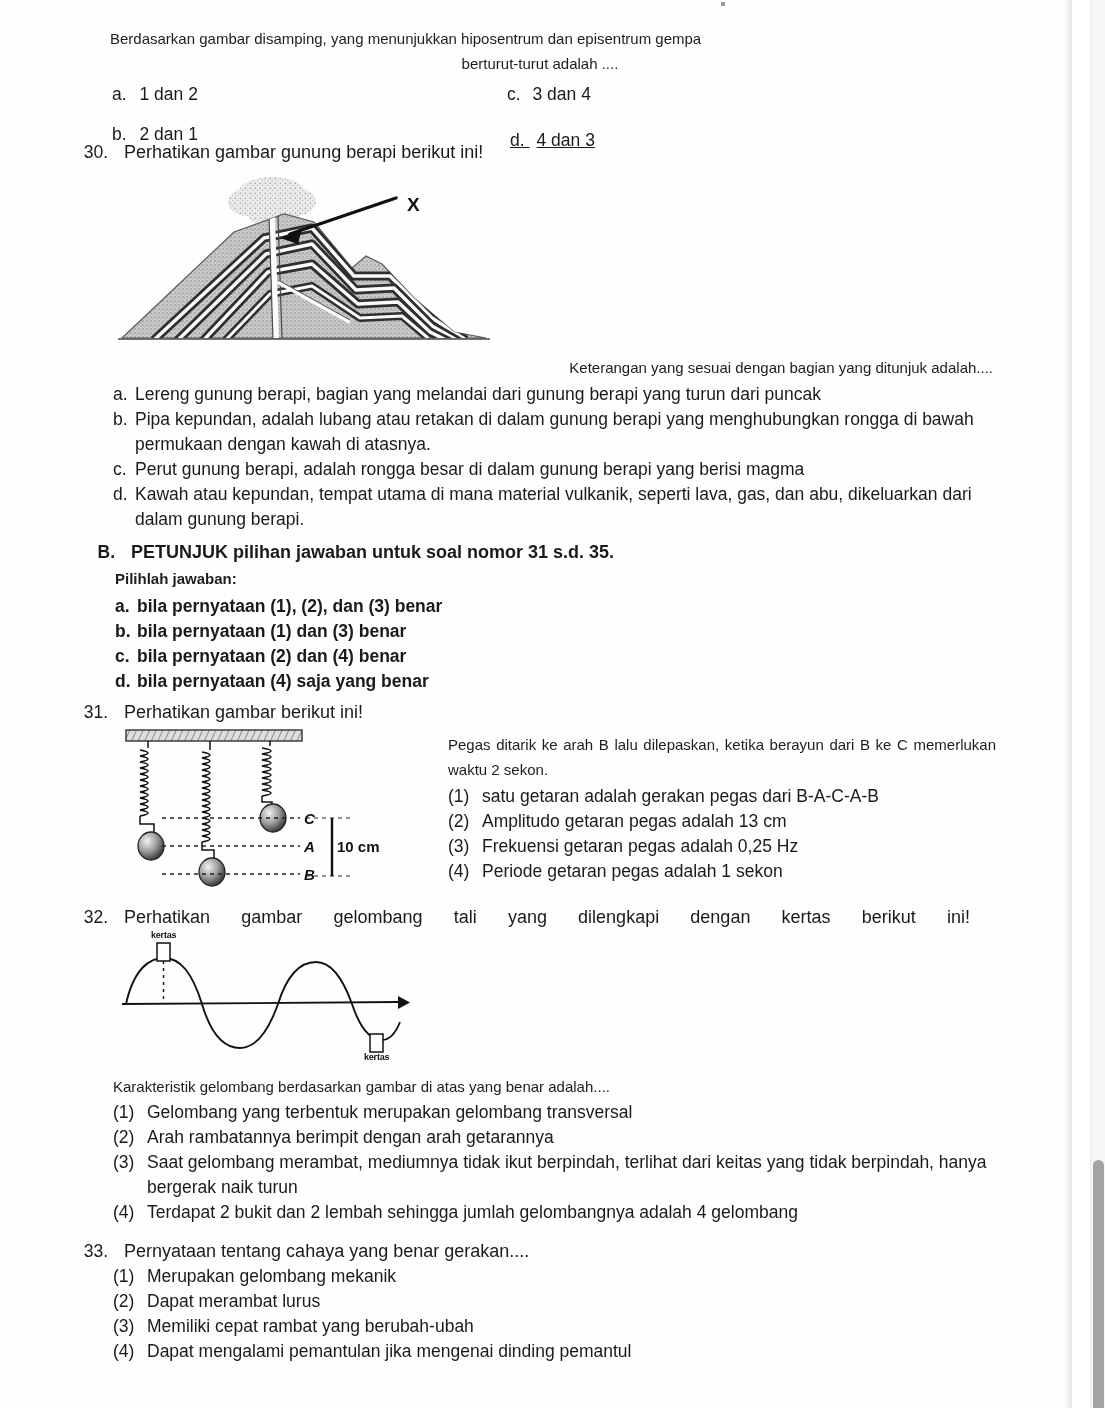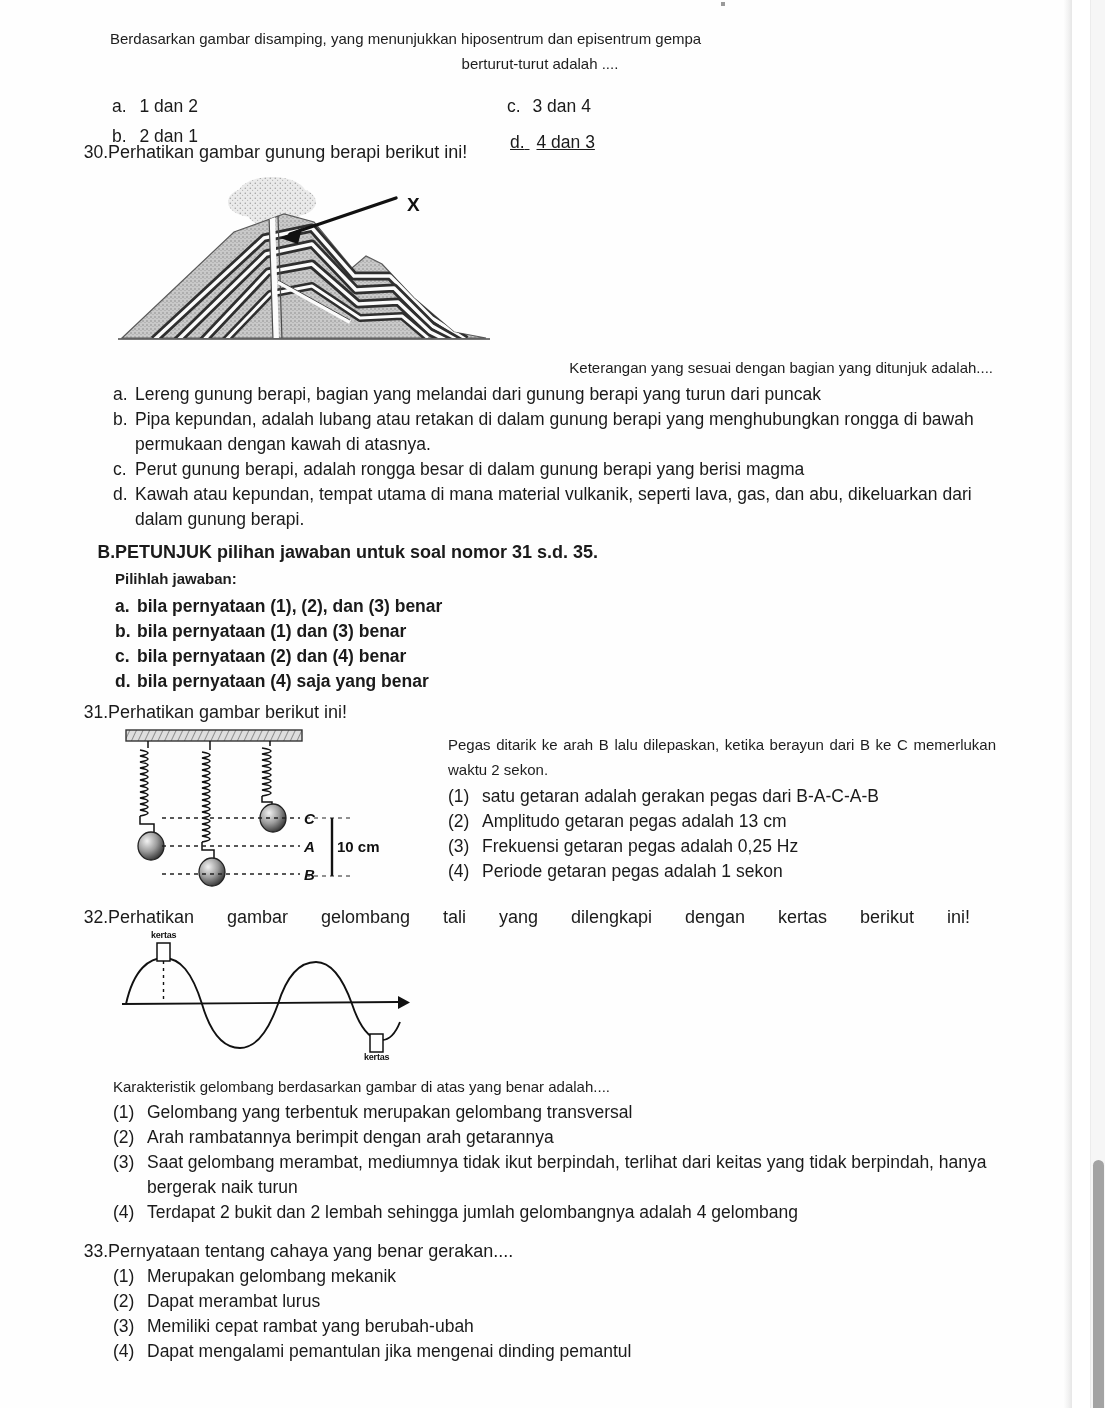--- a/index.html
+++ b/index.html
@@ -81,21 +81,21 @@
   .q-row {
     display: flex;
     align-items: flex-start;
   }
   .q-num {
     flex: 0 0 auto;
     width: 38px;
     font-size: 17.5px;
     line-height: 25px;
     text-align: right;
-    padding-right: 0;
+    padding-right: 16px;
   }
   .q-body {
     flex: 1 1 auto;
     font-size: 18px;
     line-height: 25px;
   }
   .opt-row {
     display: flex;
     align-items: flex-start;
     font-size: 17.5px;
@@ -107,21 +107,20 @@
   }
   .opt-key.wide { width: 34px; }
   .opt-txt { flex: 1 1 auto; }
   .bold { font-weight: bold; }
 
   
   .twocol {
     position: relative;
     font-size: 17.5px;
     line-height: 25px;
-    margin-top: 12px;
   }
   .twocol .right {
     position: absolute;
     left: 395px;
     top: 0;
   }
 
   
   .volcano-wrap {
     position: absolute;
@@ -193,21 +192,21 @@
 
     <div class="blk" style="left:112px; top:82px; width:860px;">
       <div class="twocol">
         <span>a.</span>
         <span style="padding-left:8px;">1 dan 2</span>
         <span class="right">
           <span>c.</span>
           <span style="padding-left:7px;">3 dan 4</span>
         </span>
       </div>
-      <div class="twocol" style="margin-top:5px;">
+      <div class="twocol" style="margin-top:15px;">
         <span>b.</span>
         <span style="padding-left:8px;">2 dan 1</span>
         <span class="right" style="left:398px; top:6px;text-decoration:underline;">
           <span>d.</span>
           <span style="padding-left:7px;">4 dan 3</span>
         </span>
       </div>
     </div>
 
     <div class="blk" style="left:70px; top:140px; width:900px;">

